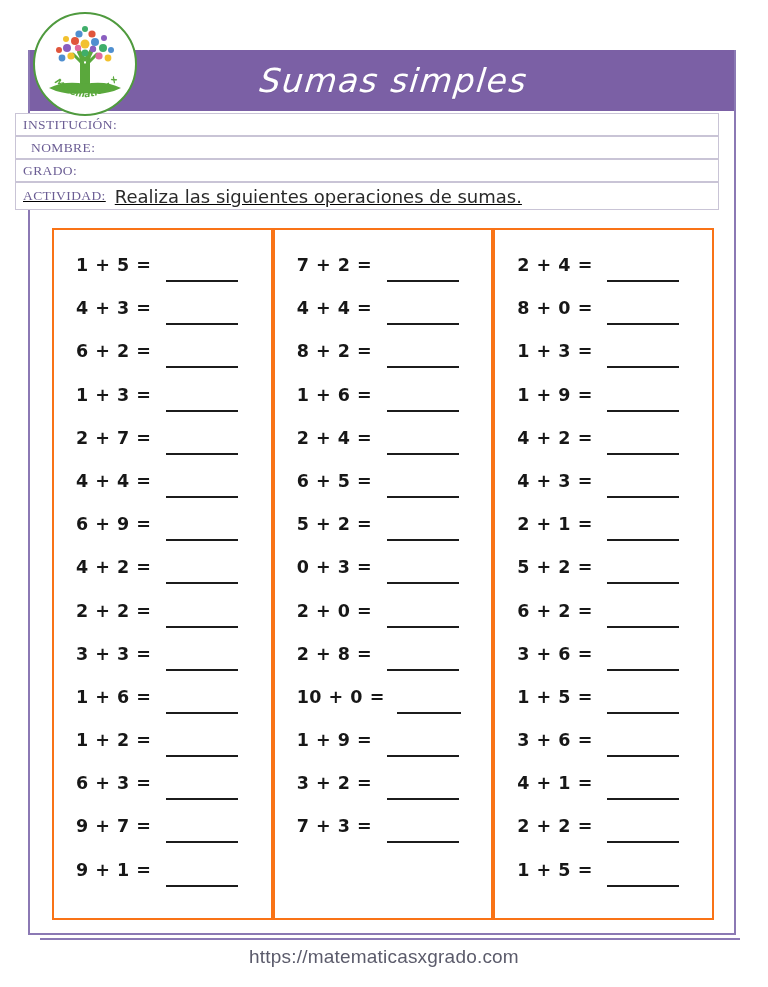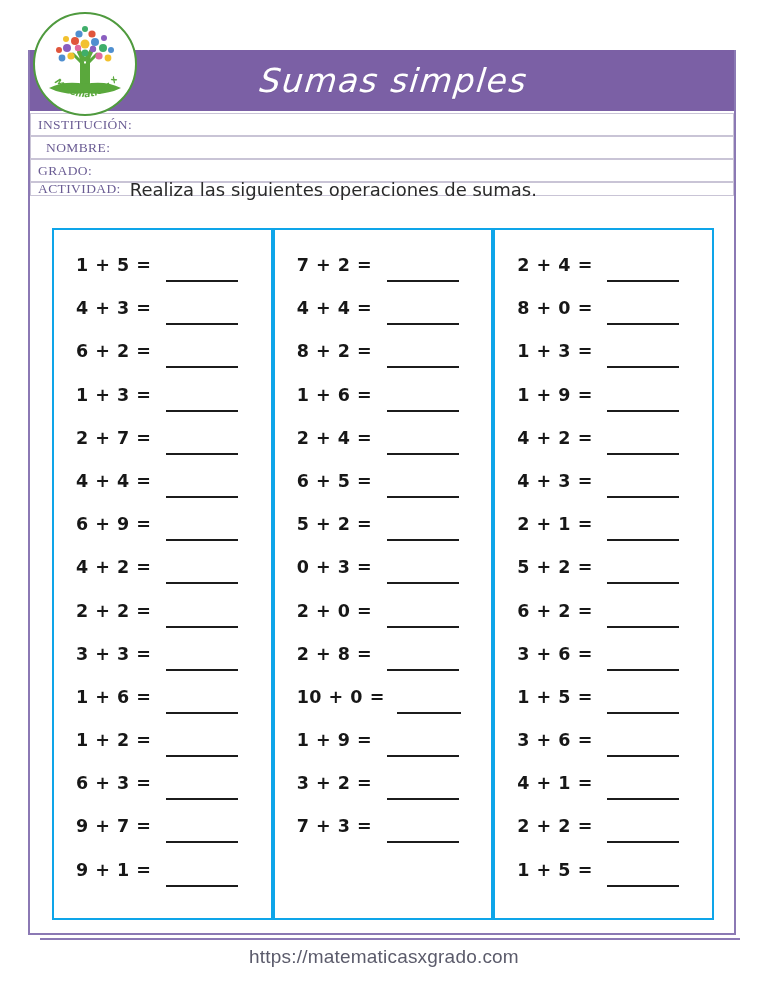--- a/index.html
+++ b/index.html
@@ -62,33 +62,33 @@
     background: #ffffff;
     border: 2px solid #4f9a3e;
     overflow: hidden;
     z-index: 5;
   }
   #logo svg { display: block; width: 100%; height: 100%; }
 
   
   .field-row {
     position: absolute;
-    left: 30px;
+    left: 15px;
     width: 704px;
     height: 23px;
     border: 1px solid #c9c4d6;
     background: #ffffff;
     display: flex;
     align-items: center;
     padding-left: 7px;
   }
   #field-institucion { top: 113px; }
   #field-nombre      { top: 136px; padding-left: 15px; }
   #field-grado       { top: 159px; text-align: right; }
-  #field-actividad   { top: 182px; height: 14px; }
+  #field-actividad   { top: 182px; height: 28px; text-decoration: underline; }
 
   .field-label {
     font-family: "Liberation Serif", serif;
     font-size: 13.5px;
     color: #6b5d94;
     letter-spacing: 0.4px;
     white-space: nowrap;
   }
   .field-value {
     font-family: "DejaVu Sans", sans-serif;
@@ -102,21 +102,21 @@
   #columns {
     position: absolute;
     left: 52px; top: 228px;
     width: 662px; height: 692px;
     display: flex;
     justify-content: space-between;
   }
   .problem-box {
     width: 221px;
     height: 692px;
-    border: 2px solid #0ea5e9;
+    border: 2px solid #f97316;
     background: #ffffff;
     padding: 24px 0 0 0;
   }
   .problem-row {
     height: 43.2px;
     display: flex;
     align-items: flex-start;
     padding-left: 22px;
     position: relative;
   }

